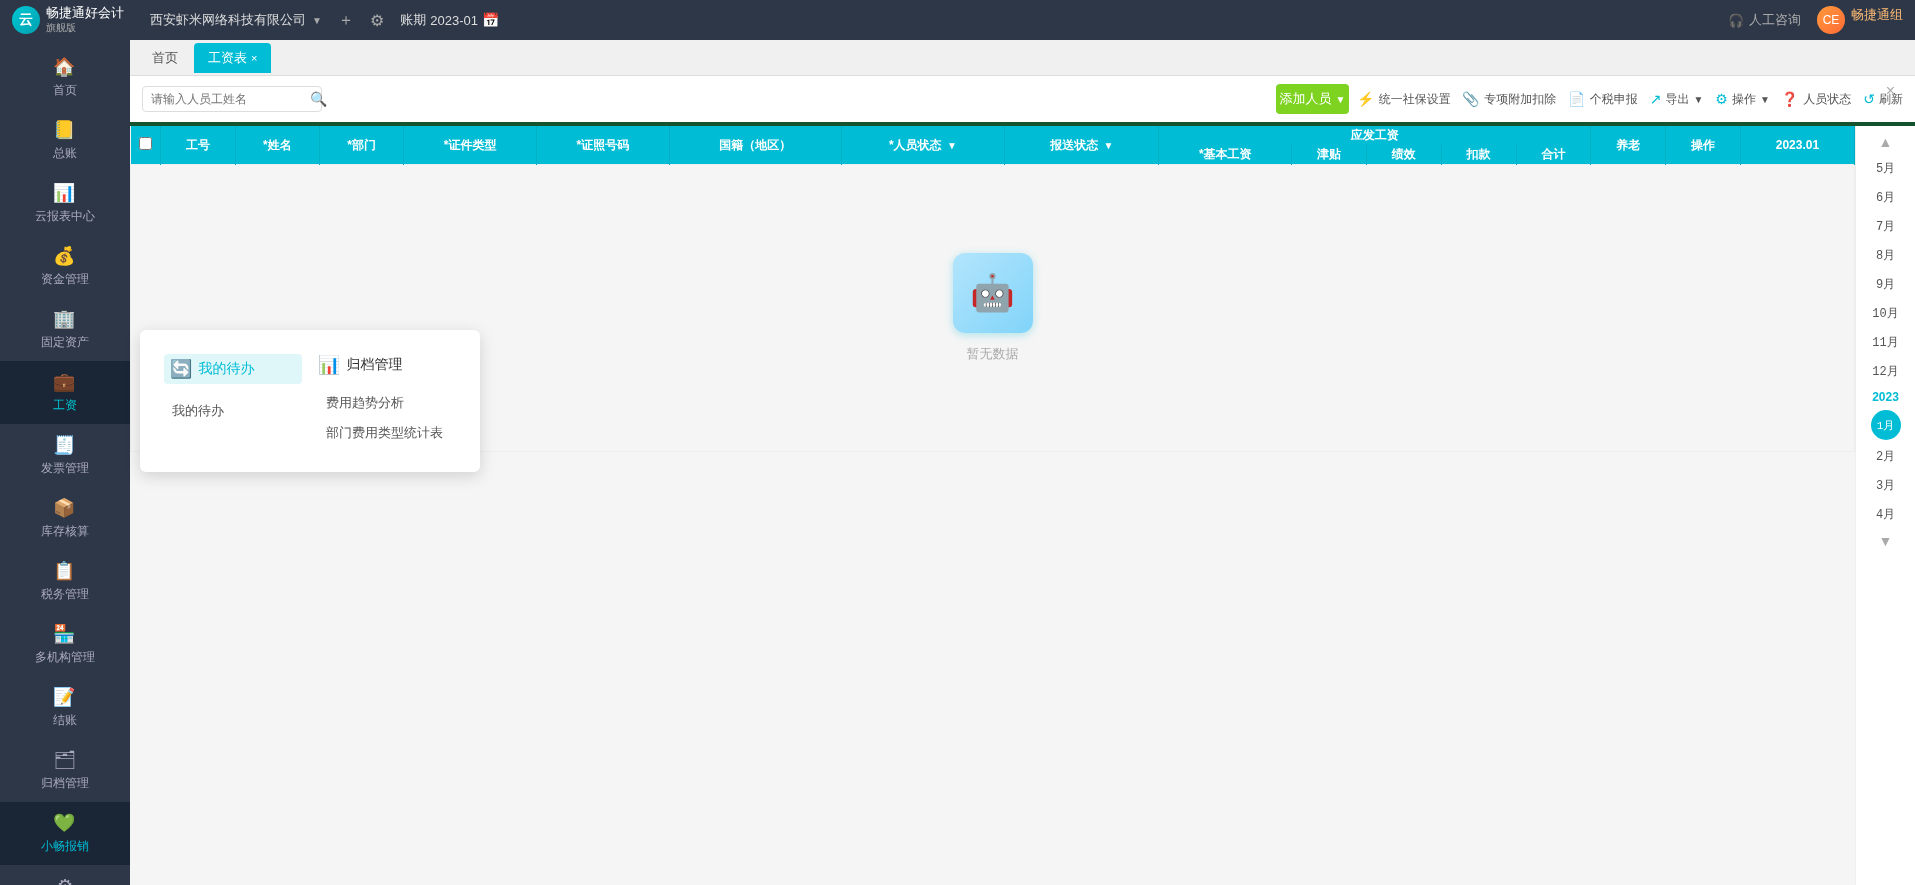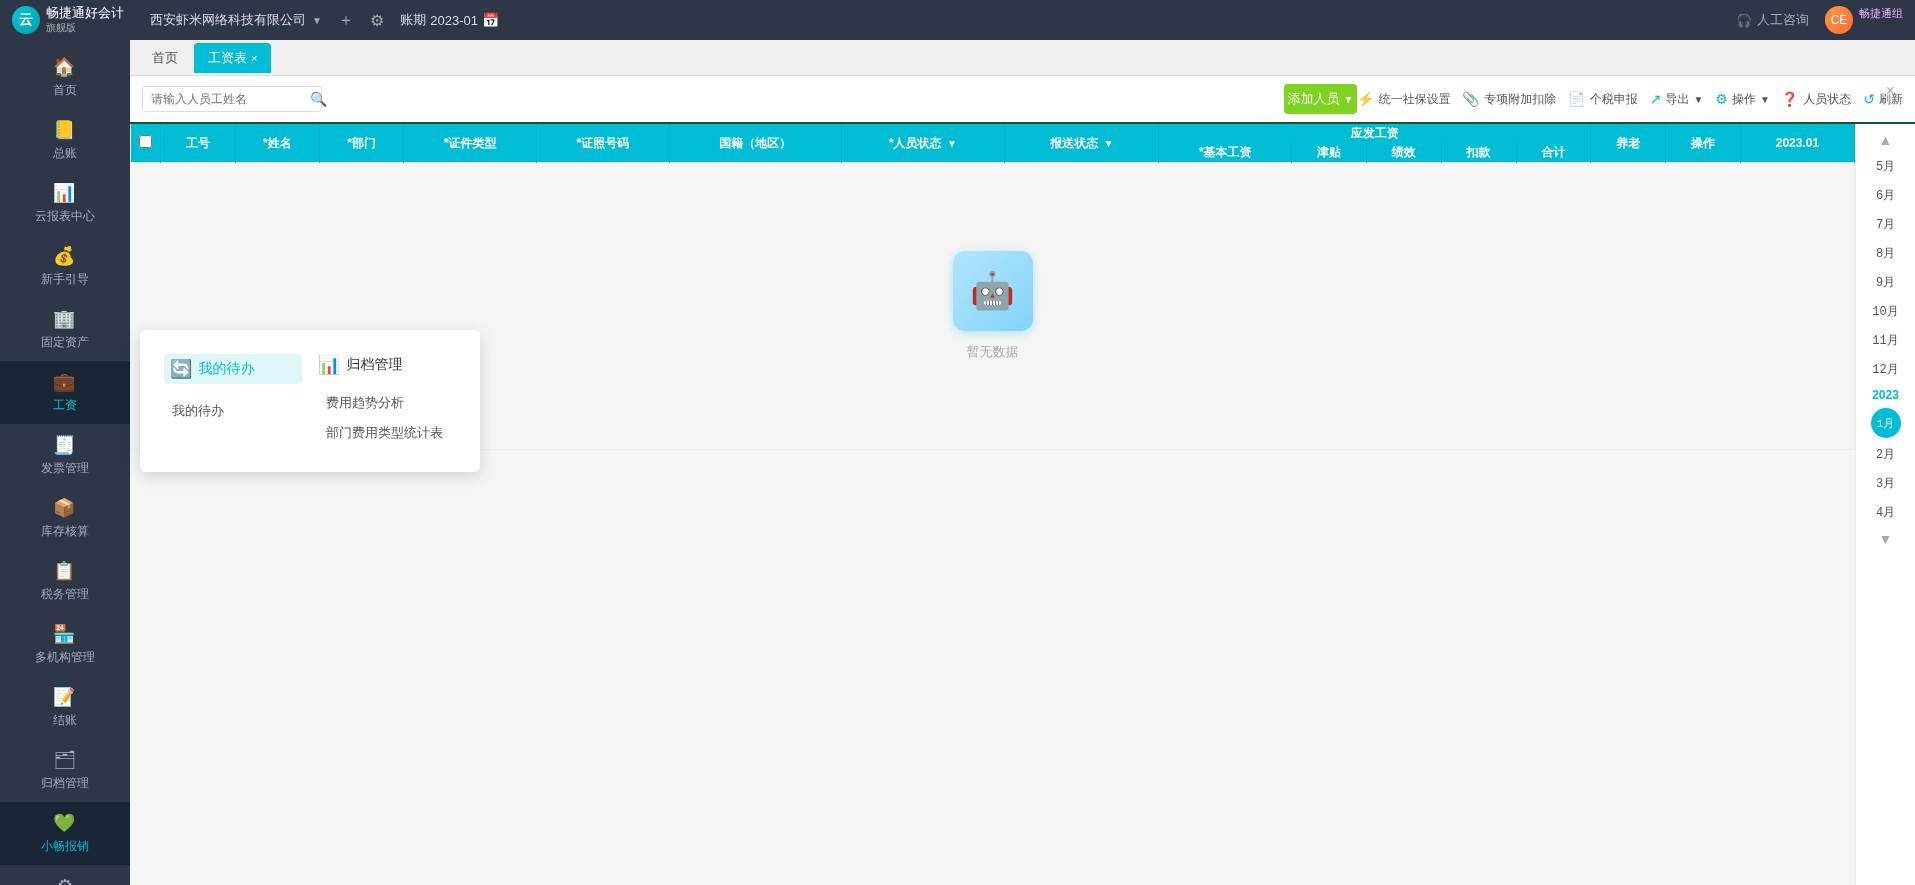--- a/index.html
+++ b/index.html
@@ -51,21 +51,21 @@
       display: flex; align-items: center; gap: 16px;
     }
     .customer-service { color: #aaa; font-size: 13px; display: flex; align-items: center; gap: 4px; cursor: pointer; }
     .user-info { display: flex; align-items: flex-start; gap: 6px; cursor: pointer; }
     .user-avatar {
       width: 28px; height: 28px; border-radius: 50%;
       background: linear-gradient(135deg, #ff9a3c, #ff6b35);
       display: flex; align-items: center; justify-content: center;
       color: white; font-size: 12px;
     }
-    .user-name { color: #f0abfc; font-size: 11px; }
+    .user-name { color: #fdba74; font-size: 13px; }
 
     
     .main-layout { display: flex; flex: 1; overflow: hidden; }
 
     
     .sidebar {
       width: 130px;
       background: #2d3748;
       flex-shrink: 0;
       display: flex; flex-direction: column;
@@ -98,22 +98,22 @@
     .tab .close-btn { font-size: 11px; cursor: pointer; }
 
     .tab-close-main {
       position: absolute; right: 20px; top: 42px;
       background: none; border: none; color: #aaa; font-size: 16px; cursor: pointer;
     }
 
     
     .toolbar {
       background: white; padding: 8px 12px;
-      display: flex; align-items: center; 
-      border-bottom: 2px solid #14532d;
+      display: flex; align-items: center; gap: 8px;
+      border-bottom: 4px solid #14532d;
     }
     .search-input-wrap {
       display: flex; align-items: center;
       border: 1px solid #ddd; border-radius: 4px;
       padding: 4px 8px; gap: 4px; width: 180px;
     }
     .search-input { border: none; outline: none; font-size: 12px; color: #666; flex: 1; }
     .search-icon { color: #aaa; font-size: 14px; }
     .btn-add-person {
       background: #7ed321; color: white;
@@ -258,21 +258,21 @@
     <div class="sidebar-item">
       <span class="icon">📒</span>
       <span class="label">总账</span>
     </div>
     <div class="sidebar-item">
       <span class="icon">📊</span>
       <span class="label">云报表中心</span>
     </div>
     <div class="sidebar-item">
       <span class="icon">💰</span>
-      <span class="label">新手引导</span>
+      <span class="label">资金管理</span>
     </div>
     <div class="sidebar-item">
       <span class="icon">🏢</span>
       <span class="label">固定资产</span>
     </div>
     <div class="sidebar-item active">
       <span class="icon">💼</span>
       <span class="label">工资</span>
     </div>
     <div class="sidebar-item">

